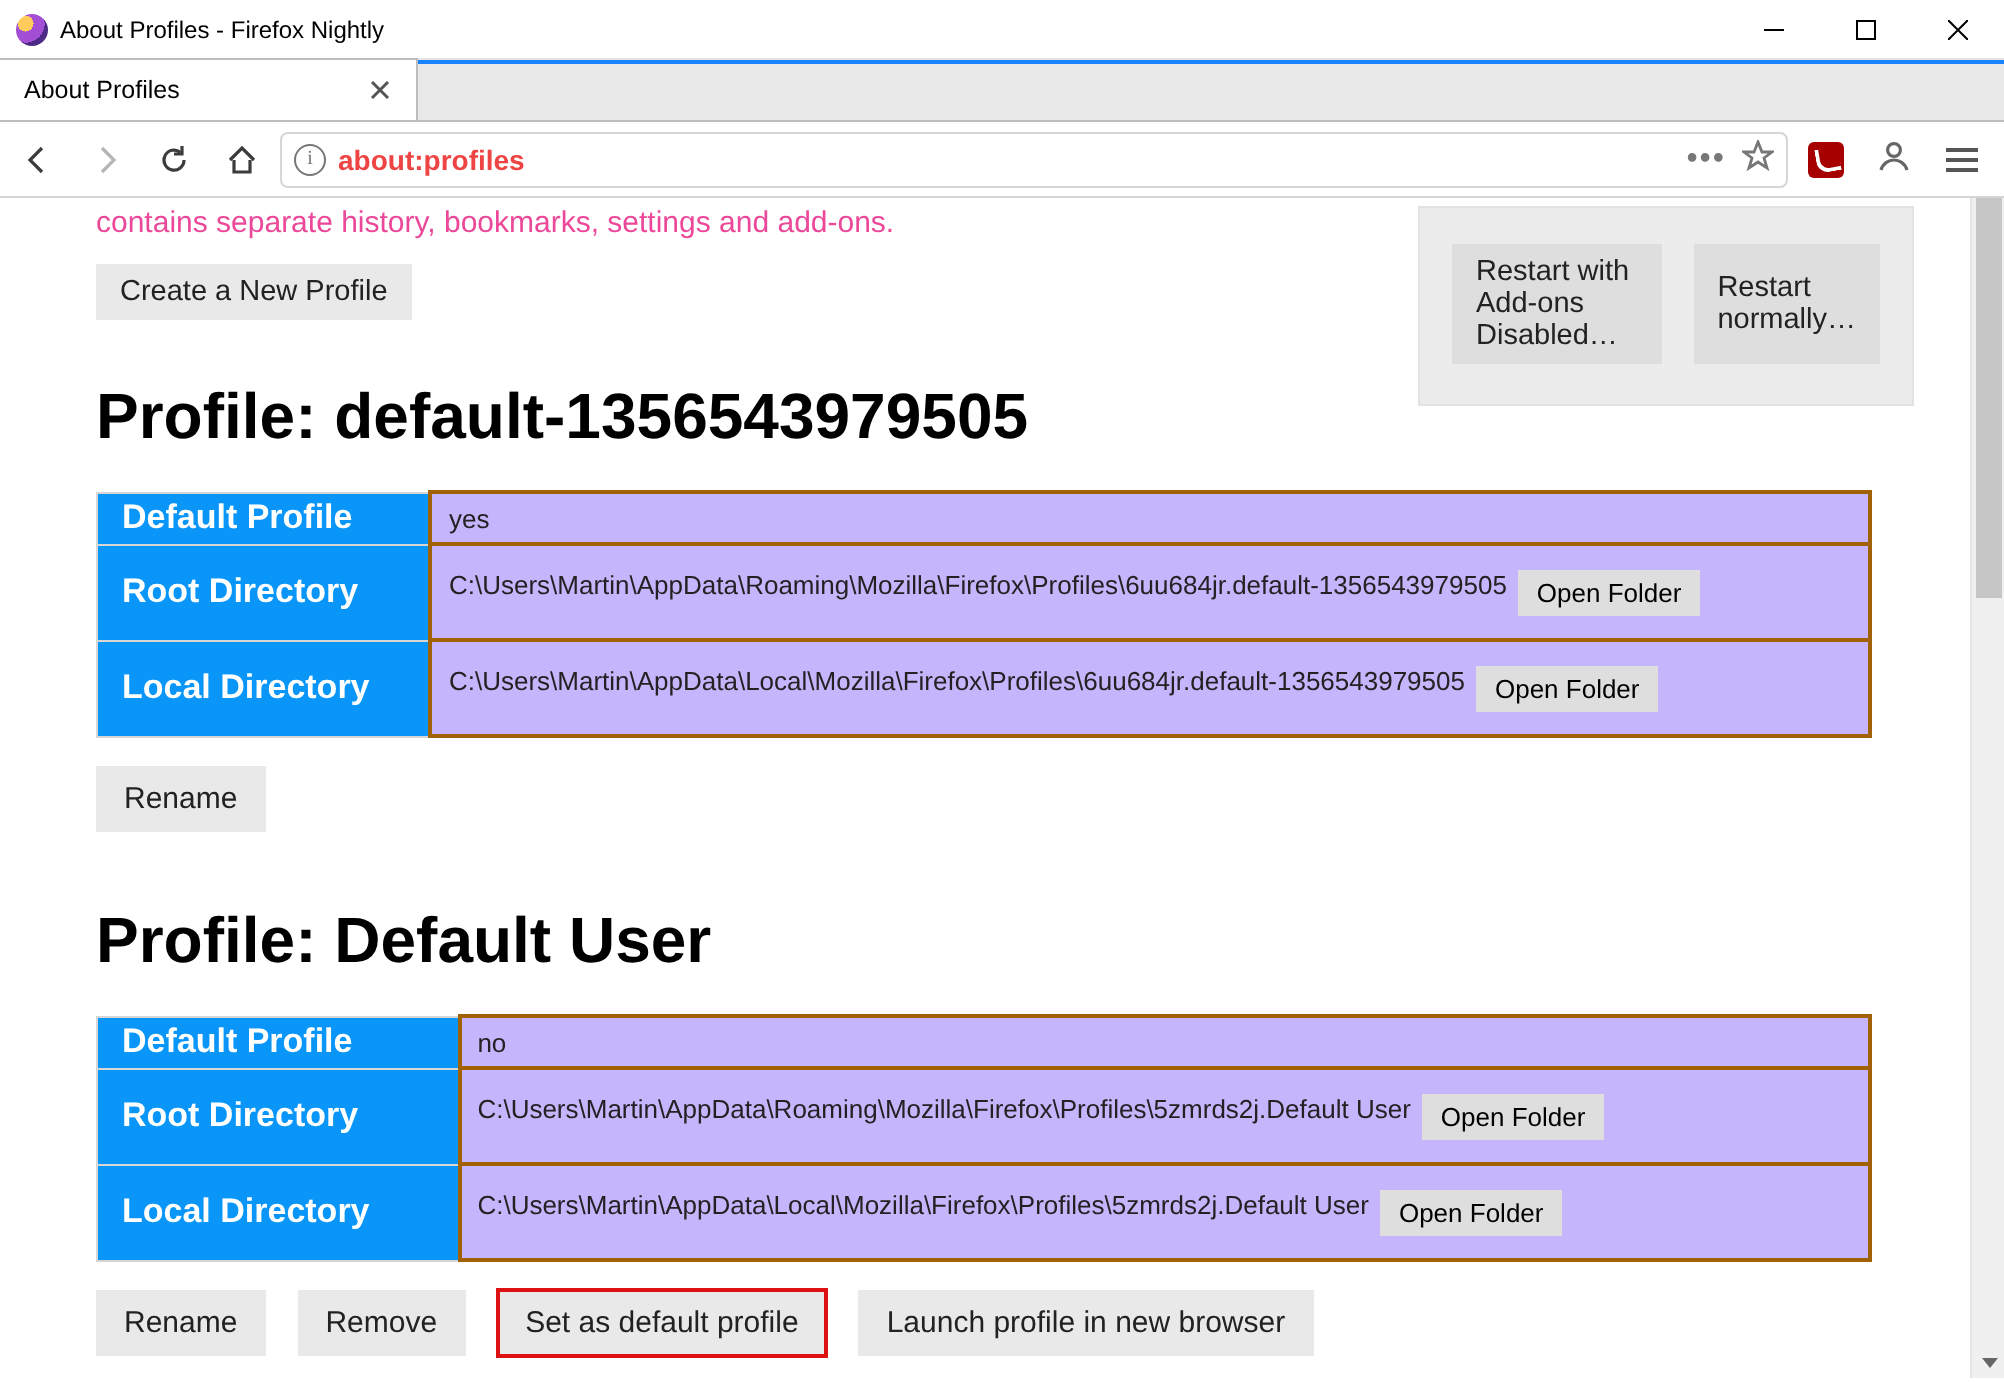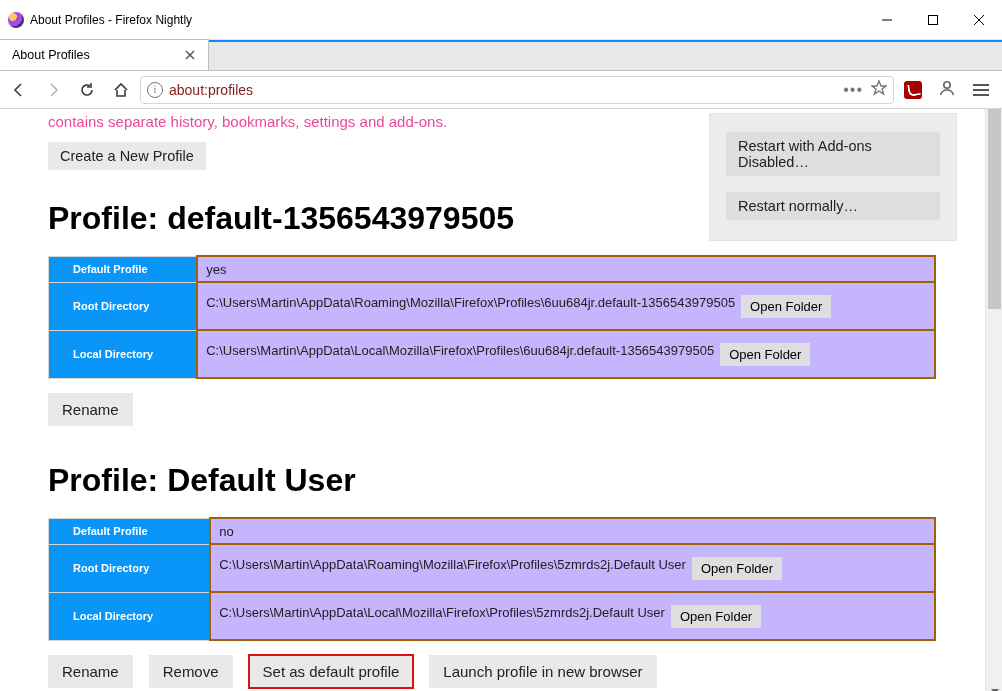--- a/index.html
+++ b/index.html
@@ -1,40 +1,40 @@
 <!DOCTYPE html>
 <html><head>
 <meta charset="utf-8">
 <style>
   * { box-sizing: border-box; }
   html, body { margin:0; padding:0; font-family: "Segoe UI", Arial, sans-serif; font-size:13px; color:#000; }
   body { width:1002px; height:691px; background:#fff; overflow:hidden; }
 
   
-  .titlebar { height:40px; background:#fff; display:flex; align-items:center; border-bottom:1px solid #e5e5e5; }
+  .titlebar { height:30px; background:#fff; display:flex; align-items:center; border-bottom:1px solid #e5e5e5; }
   .titlebar .app-icon { width:16px; height:16px; margin:0 6px 0 8px; border-radius:50%; background: radial-gradient(circle at 30% 30%, #ffcb5a 0 25%, #a24fd6 25% 60%, #4c2a85 60% 100%); }
   .titlebar .title { font-size:12px; }
   .titlebar .winbtns { margin-left:auto; display:flex; }
   .winbtn { width:46px; height:30px; display:flex; align-items:center; justify-content:center; }
   .winbtn svg { width:10px; height:10px; stroke:#000; stroke-width:1; fill:none; }
 
   
   .tabstrip { height:31px; background:#e8e8e8; border-top:2px solid #1a84ff; display:flex; align-items:flex-end; border-bottom:1px solid #bdbdbd; }
   .tab { height:31px; background:#fff; border:1px solid #bdbdbd; border-bottom:none; margin-left:-1px; display:flex; align-items:center; padding:0 8px 0 12px; font-size:12.5px; min-width:210px; }
   .tab .close { margin-left:auto; display:flex; align-items:center; justify-content:center; width:20px; height:20px; }
   .tab .close svg { width:10px; height:10px; stroke:#555; stroke-width:1.5; }
 
   
   .toolbar { height:38px; background:#fff; border-bottom:1px solid #d6d6d6; display:flex; align-items:center; padding:0 6px 0 4px; gap:4px; }
   .tbtn { width:30px; height:30px; display:flex; align-items:center; justify-content:center; border-radius:4px; }
   .tbtn svg { width:16px; height:16px; stroke:#3c3c3c; stroke-width:1.6; fill:none; }
   .tbtn.disabled svg { stroke:#b5b5b5; }
   .urlbar { flex:1; height:28px; border:1px solid #d6d6d6; border-radius:4px; display:flex; align-items:center; padding:0 6px; gap:6px; font-size:14px; color:#555; }
   .urlbar .info-icon { width:16px; height:16px; border:1.4px solid #777; border-radius:50%; display:flex; align-items:center; justify-content:center; font-size:10px; color:#777; font-family:Georgia,serif; }
-  .urlbar .urltext { color:#7f1d1d; }
+  .urlbar .urltext { color:#ef4444;font-weight:bold; }
   .url-actions { margin-left:auto; display:flex; align-items:center; gap:8px; }
   .dots { font-size:16px; letter-spacing:1px; color:#777; }
   .star svg { width:16px; height:16px; stroke:#777; fill:none; stroke-width:1.4; }
   .ublock { width:18px; height:18px; background:#a70000; border-radius:3px; position:relative; }
   .ublock::after { content:""; position:absolute; left:4px; top:3px; width:10px; height:10px; border:2px solid #fff; border-top:none; border-right:none; border-bottom-left-radius:6px; transform:rotate(-10deg); }
   .acct svg { width:20px; height:20px; stroke:#666; fill:none; stroke-width:1.6; }
   .menu-icon { display:flex; flex-direction:column; gap:3px; }
   .menu-icon span { width:16px; height:2px; background:#555; }
 
   
@@ -45,28 +45,28 @@
   .scroll-arrow { position:absolute; left:0; width:17px; height:17px; display:flex; align-items:center; justify-content:center; }
   .scroll-arrow svg { width:8px; height:8px; fill:#666; }
   .scroll-arrow.down { bottom:0; }
 
   .page { padding: 0 0 20px 48px; position:relative; }
 
   .intro { font-size:15px; color:#ec4899; margin-top:4px; }
   .btn { display:inline-block; background:#e9e9e9; padding:6px 12px; font-size:14.5px; color:#222; border:none; cursor:pointer; }
   .btn.hl { outline:2px solid #d11; outline-offset:-1px; }
 
-  .restart-panel { position:absolute; right:28px; top:0; background:#ececec; border:1px solid #e3e3e3; padding:18px 16px 20px; display:flex; flex-direction:column; gap:16px; width:248px; }
+  .restart-panel { position:absolute; right:28px; top:0; background:#ececec; border:1px solid #e3e3e3; padding:18px 16px 20px; display:flex; flex-direction:row; gap:16px; width:248px; }
   .restart-panel .btn { background:#dedede; text-align:left; }
 
   h2.profile-title { font-size:32px; font-weight:700; margin:30px 0 18px; }
   h3.in-use { font-size:17px; font-weight:700; margin:0 0 22px; }
 
   table.ptable { border-collapse:collapse; width:888px; }
-  table.ptable th { background:#0996f8; color:#fff; font-size:11px; font-weight:700; text-align:left; padding:0 24px; border:1px solid #d6d6d6; white-space:nowrap; }
+  table.ptable th { background:#0996f8; color:#fff; font-size:17px; font-weight:700; text-align:left; padding:0 12px; border:1px solid #d6d6d6; white-space:nowrap; }
   table.ptable td { border:2px solid #a16207; background:#c4b5fd; font-size:13px; padding:0 8px; color:#222; }
   table.ptable tr.r1 th, table.ptable tr.r1 td { height:26px; }
   table.ptable tr.r2 th, table.ptable tr.r2 td { height:48px; }
   .cellflex { display:flex; align-items:flex-start; gap:6px; }
   .open-btn { background:#dedede; padding:4px 9px; font-size:13px; border:none; cursor:pointer; }
 
   .action-row { margin-top:14px; display:flex; gap:16px; }
   .action-row .btn { background:#e9e9e9; padding:8px 14px; font-size:15px; }
 </style>
 </head>

